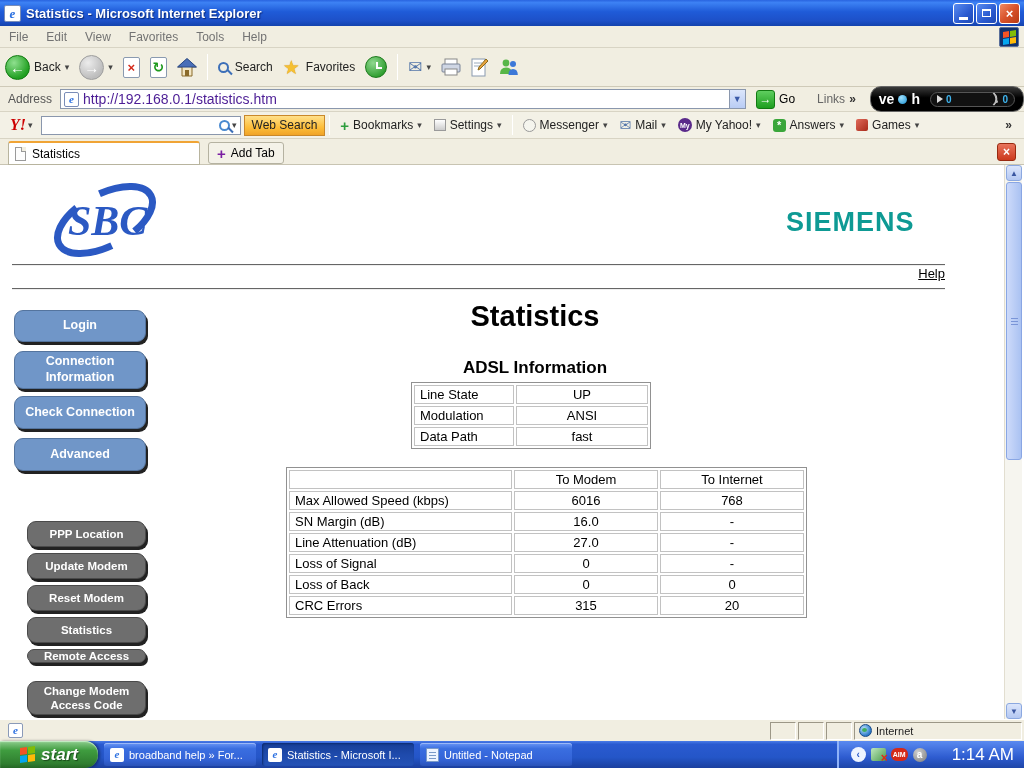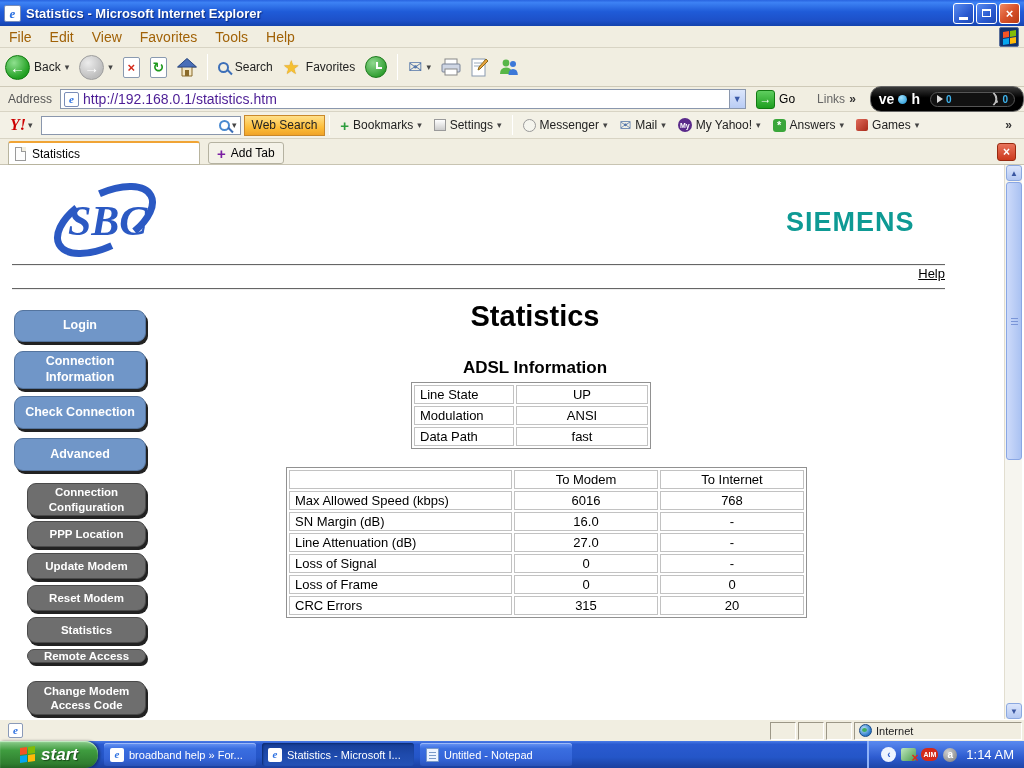--- a/index.html
+++ b/index.html
@@ -18,21 +18,21 @@
   .winbtns { margin-left:auto; display:flex; gap:2px; }
   .winbtn { width:21px; height:21px; border:1px solid #fff; border-radius:3px; color:#fff;
     font-size:11px; font-weight:bold; display:flex; align-items:center; justify-content:center;
     background:linear-gradient(135deg,#5a8cf0,#2a5ad0 60%,#1e49b4); }
   .winbtn.close { background:linear-gradient(135deg,#ef8a64,#d8522a 50%,#b83a14); font-size:13px; }
   .winbtn.min span { display:block; width:9px; height:3px; background:#fff; margin-top:10px; }
   .rest-glyph { width:9px; height:8px; border:1px solid #fff; border-top:2px solid #fff; position:relative; }
 
   
   .menubar { position:absolute; left:0; top:26px; width:1024px; height:22px; background:#f1eee1;
-    border-bottom:1px solid #d8d4c4; display:flex; align-items:center; font-size:14px; color:#a16207; }
+    border-bottom:1px solid #d8d4c4; display:flex; align-items:center; font-size:12px; color:#737373; }
   .menuitem { padding:2px 9px; cursor:default; }
   .winlogo { position:absolute; right:5px; top:1px; width:20px; height:20px; background:#10316e;
     border:1px solid #5a6f9a; border-radius:2px; display:grid; place-items:center; }
   .winlogo .flag { display:grid; grid-template-columns:6px 6px; grid-template-rows:6px 6px; gap:1px; transform:skewY(-8deg); }
   .fl1{background:#f35325}.fl2{background:#81bc06}.fl3{background:#05a6f0}.fl4{background:#ffba08}
 
   
   .toolbar { position:absolute; left:0; top:48px; width:1024px; height:39px; background:#f1eee1;
     border-bottom:1px solid #cfcaB8; display:flex; align-items:center; font-size:12px; color:#222; }
   .tbtn { display:flex; align-items:center; gap:4px; padding:3px 5px; border-radius:3px; }
@@ -192,21 +192,21 @@
   .tray { margin-left:auto; height:27px; display:flex; align-items:center; gap:5px; padding:0 10px 0 12px;
     background:linear-gradient(180deg,#5a8af0,#2e5cd0 60%,#1e46a8); border-left:2px solid #8fb2f8; }
   .trchev { width:15px; height:15px; border-radius:50%; background:#eef4ff; color:#2a5ac8;
     font-weight:900; font-size:10px; display:flex; align-items:center; justify-content:center; }
   .troff { width:15px; height:13px; border-radius:2px; background:linear-gradient(135deg,#bfe8bf,#4a9a4a); position:relative; }
   .troff::after { content:'\00d7'; position:absolute; right:-2px; bottom:-4px; color:#e02a1a; font-weight:900; font-size:12px; }
   .traim { height:13px; padding:0 2px; border-radius:6px; background:#d42a1a; color:#fff;
     font-size:7px; font-weight:900; display:flex; align-items:center; }
   .tra { width:14px; height:14px; border-radius:50%; background:radial-gradient(circle at 35% 30%,#cfcfcf,#7a7a7a);
     color:#fff; font-size:10px; font-weight:bold; display:flex; align-items:center; justify-content:center; }
-  .clock { color:#fff; font-size:13px; margin-left:4px; }
+  .clock { color:#fff; font-size:17px; margin-left:20px; }
 
   svg { display:block; }
 </style>
 </head>
 <body>
 
 <div class="screen">
 
   <div class="titlebar">
     <div class="ie-mini">e</div>
@@ -405,21 +405,20 @@
 
     <div class="rule" style="top:99px;"></div>
     <div class="helpline"><a href="#">Help</a></div>
     <div class="rule" style="top:123px;"></div>
 
     <div class="navbtn navblue" style="top:145px;height:32px;">Login</div>
     <div class="navbtn navblue" style="top:231px;height:33px;">Check Connection</div>
     <div class="navbtn navblue" style="top:186px;height:38px;padding:0 14px;">Connection Information</div>
     <div class="navbtn navblue" style="top:273px;height:33px;">Advanced</div>
 
-    <div class="navbtn navgray" style="top:318px;height:33px;padding:0 10px;">Connection Configuration</div>
     <div class="navbtn navgray" style="top:356px;height:26px;">PPP Location</div>
     <div class="navbtn navgray" style="top:388px;height:26px;">Update Modem</div>
     <div class="navbtn navgray" style="top:420px;height:26px;">Reset Modem</div>
     <div class="navbtn navgray" style="top:452px;height:26px;">Statistics</div>
     <div class="navbtn navgray" style="top:484px;height:14px;">Remote Access</div>
     <div class="navbtn navgray" style="top:516px;height:34px;padding:0 10px;">Change Modem Access Code</div>
 
     <div class="pagetitle">Statistics</div>
     <div class="sectitle">ADSL Information</div>
 
@@ -461,21 +460,21 @@
         <td class="c1">Line Attenuation (dB)</td>
         <td class="c2">27.0</td>
         <td class="c3">-</td>
       </tr>
       <tr>
         <td class="c1">Loss of Signal</td>
         <td class="c2">0</td>
         <td class="c3">-</td>
       </tr>
       <tr>
-        <td class="c1">Loss of Frame</td>
+        <td class="c1">Loss of Back</td>
         <td class="c2">0</td>
         <td class="c3">0</td>
       </tr>
       <tr>
         <td class="c1">CRC Errors</td>
         <td class="c2">315</td>
         <td class="c3">20</td>
       </tr>
     </tbody>
       </table>

